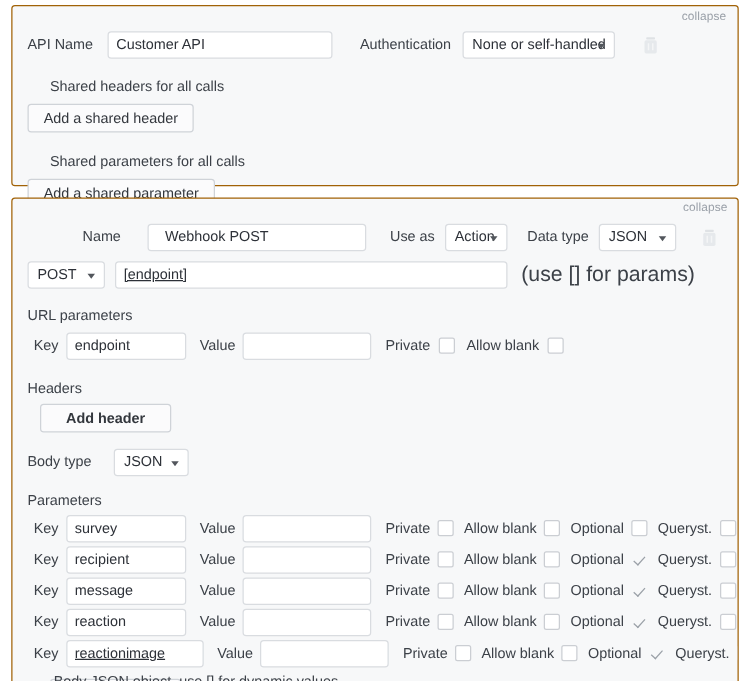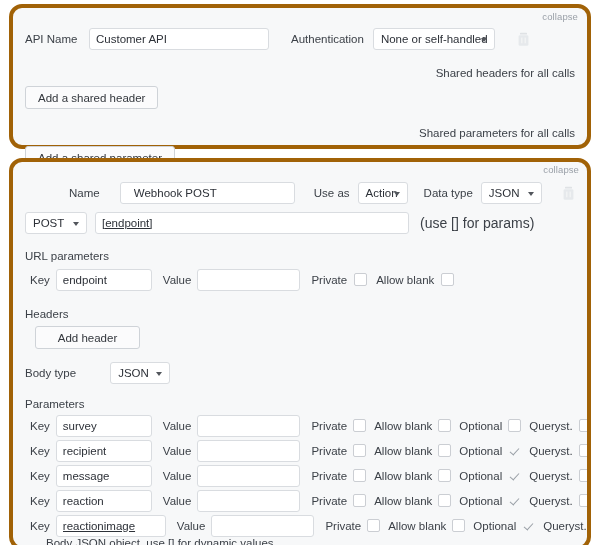--- a/index.html
+++ b/index.html
@@ -15,22 +15,22 @@
     position: relative;
     width: 600px; height: 545px;
     background: #ffffff;
     padding: 4px 9px 0 9px;
   }
 
   
   .card {
     position: relative;
     background: #f7f8f9;
-    border: 4px solid #a16207;
-    border-radius: 13px;
+    border: 1px solid #a16207;
+    border-radius: 3px;
   }
   .card-outer { padding: 10px 12px 12px 12px; }
 
   .collapse-link {
     position: absolute;
     top: 3px; right: 9px;
     font-size: 9.5px;
     color: #9aa0a8;
     letter-spacing: 0.1px;
     cursor: pointer;
@@ -46,21 +46,21 @@
     font-size: 11.5px;
     color: #3c4148;
     white-space: nowrap;
   }
   .lbl-sec {
     font-size: 11.5px;
     color: #3c4148;
     white-space: nowrap;
   }
   .hint {
-    font-size: 14px;
+    font-size: 17px;
     color: #3c4148;
     white-space: nowrap;
   }
 
   
   input.txt {
     height: 22px;
     border: 1px solid #d9dce0;
     border-radius: 3px;
     background: #ffffff;
@@ -141,21 +141,21 @@
   
   .trash {
     width: 13px; height: 15px;
     flex: 0 0 auto;
     cursor: pointer;
     opacity: 1;
   }
   .trash svg { display: block; }
 
   
-  .sec-title { margin: 0 0 7px 18px; text-align: right; }
+  .sec-title { margin: 0 0 7px 18px; }
 
   .param-row { display: flex; align-items: center; height: 25px; }
   .param-row .lbl { font-size: 11.5px; }
 
   .cut-text {
     position: absolute;
     left: 33px;
     bottom: -3px;
     font-size: 11.5px;
     color: #3c4148;
@@ -247,24 +247,24 @@
       <span class="lbl" style="margin-left:11px;">Value</span>
       <input class="txt" type="text" style="width: 103px; margin-left: 6px;" value="">
       <span class="lbl" style="margin-left:11px;">Private</span>
       <span class="cbx" style="margin-left:7px;"></span>
       <span class="lbl" style="margin-left:9px;">Allow blank</span>
       <span class="cbx" style="margin-left:7px;"></span>
     </div>
 
     
     <div class="lbl-sec" style="margin-top:16px;">Headers</div>
-    <button class="btn" style="margin-top:6px; margin-left:10px; width:105px;">Add header</button>
-
-    
-    <div class="row" style="margin-top:13px;gap:16px;">
+    <button class="btn" style="margin-top:6px; margin-left:10px; width:105px;font-weight:bold;">Add header</button>
+
+    
+    <div class="row" style="margin-top:13px;">
       <span class="lbl">Body type</span>
       <div class="sel" style="width:60px; margin-left:18px;">
         <span>JSON</span>
         <span class="caret"></span>
       </div>
     </div>
 
     
     <div class="lbl-sec" style="margin-top:14px;">Parameters</div>
 

